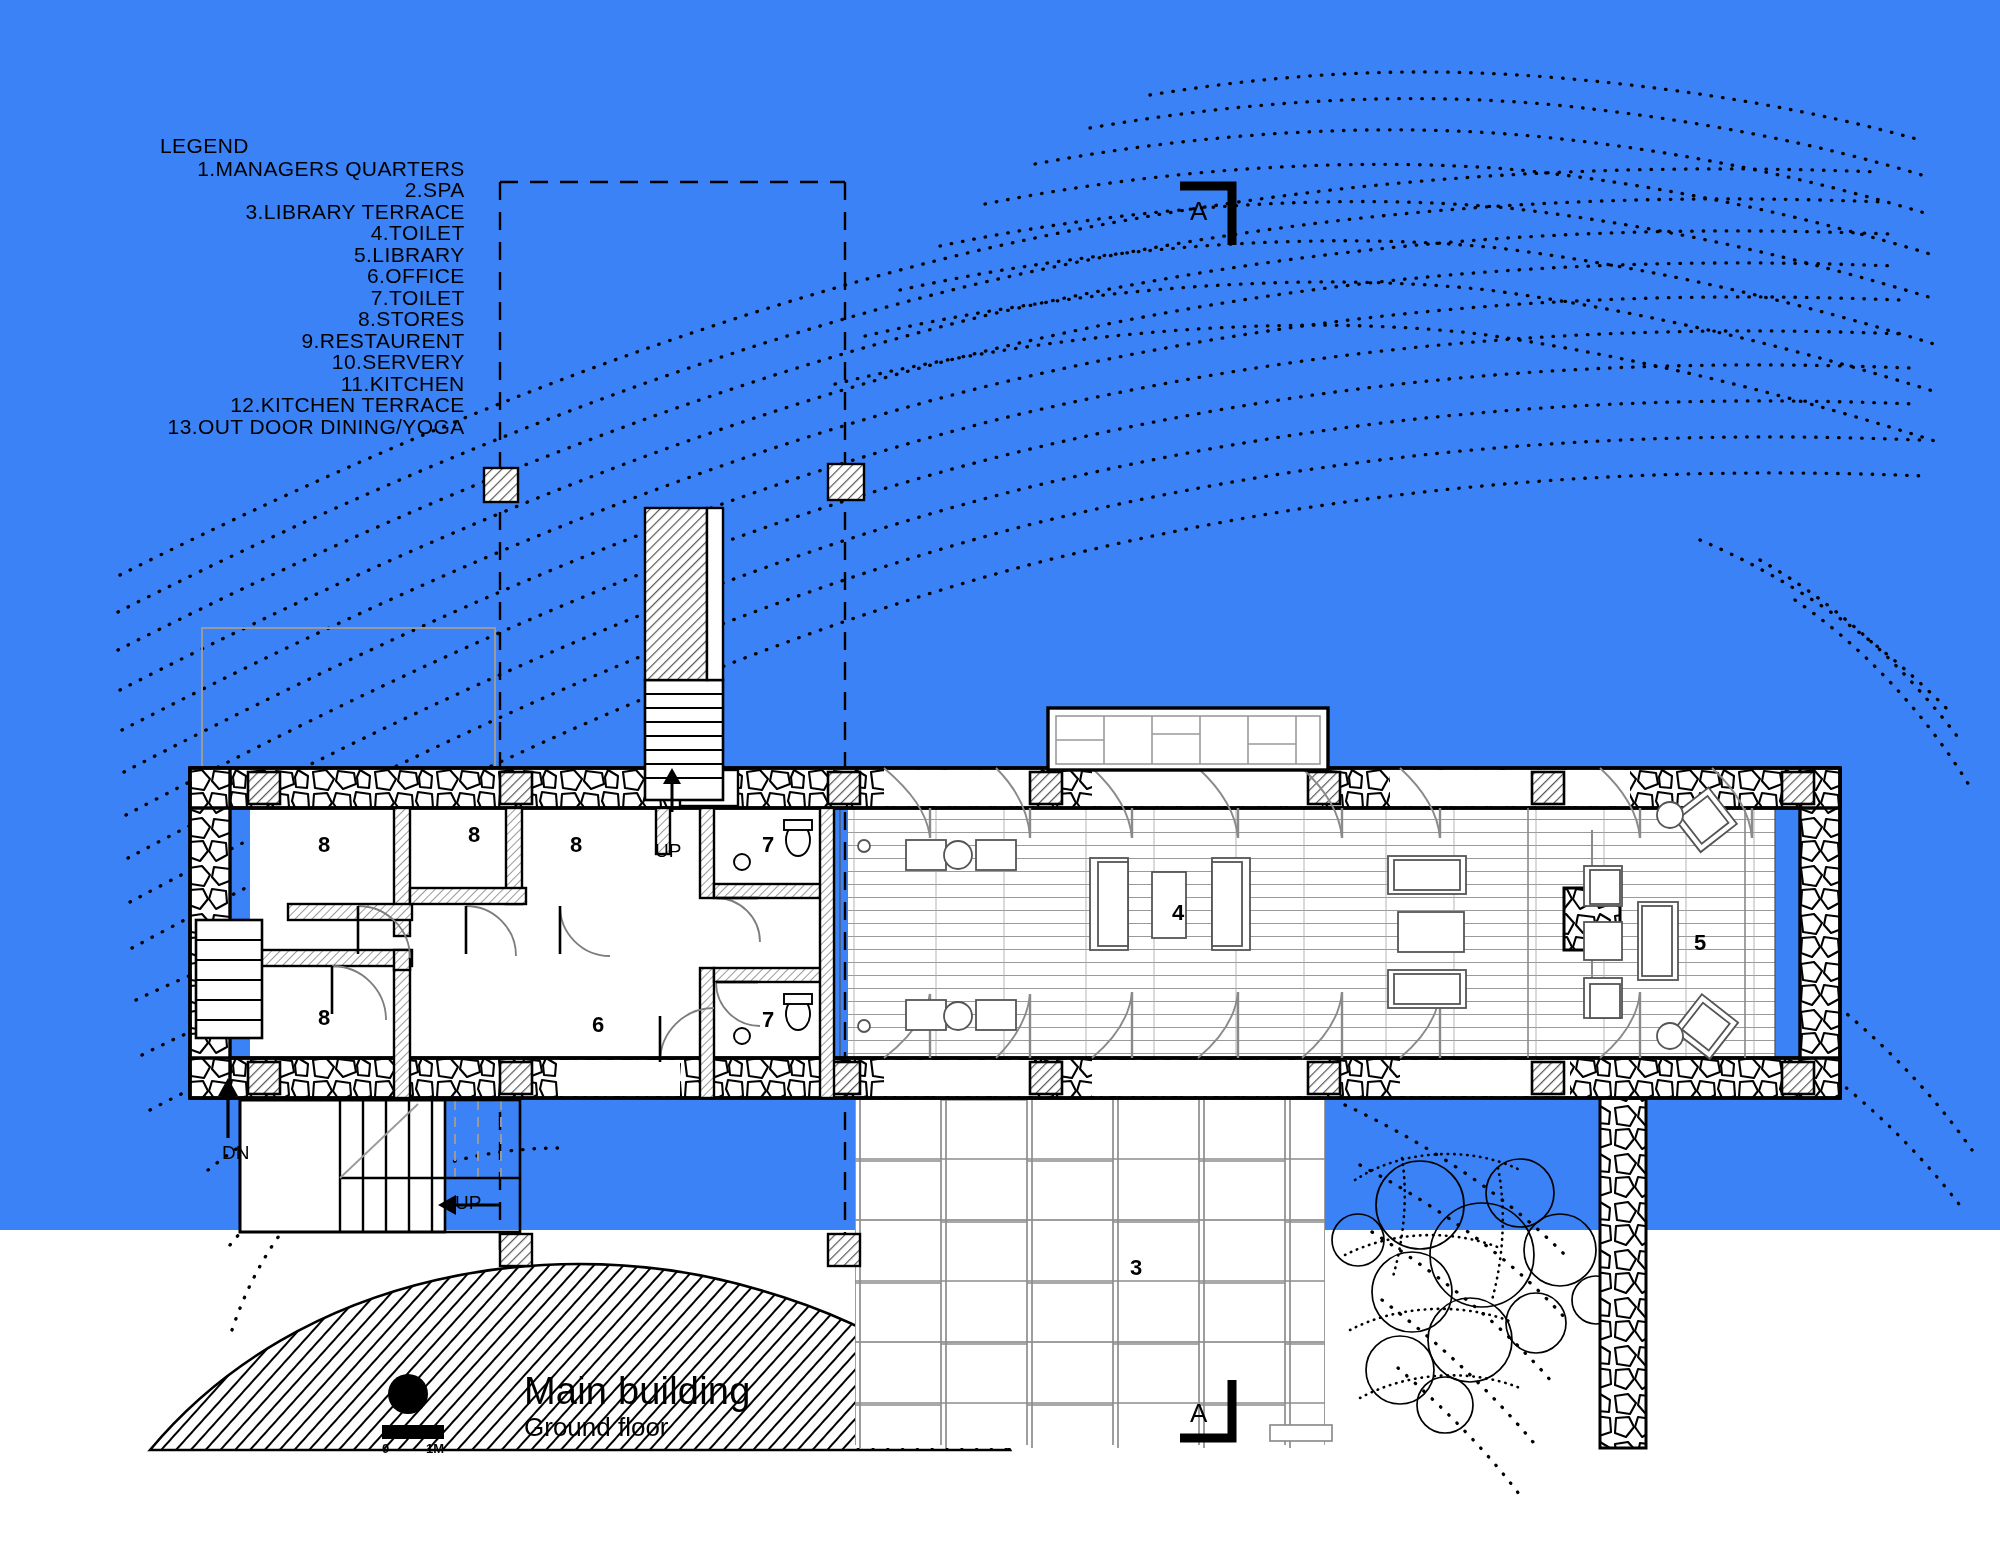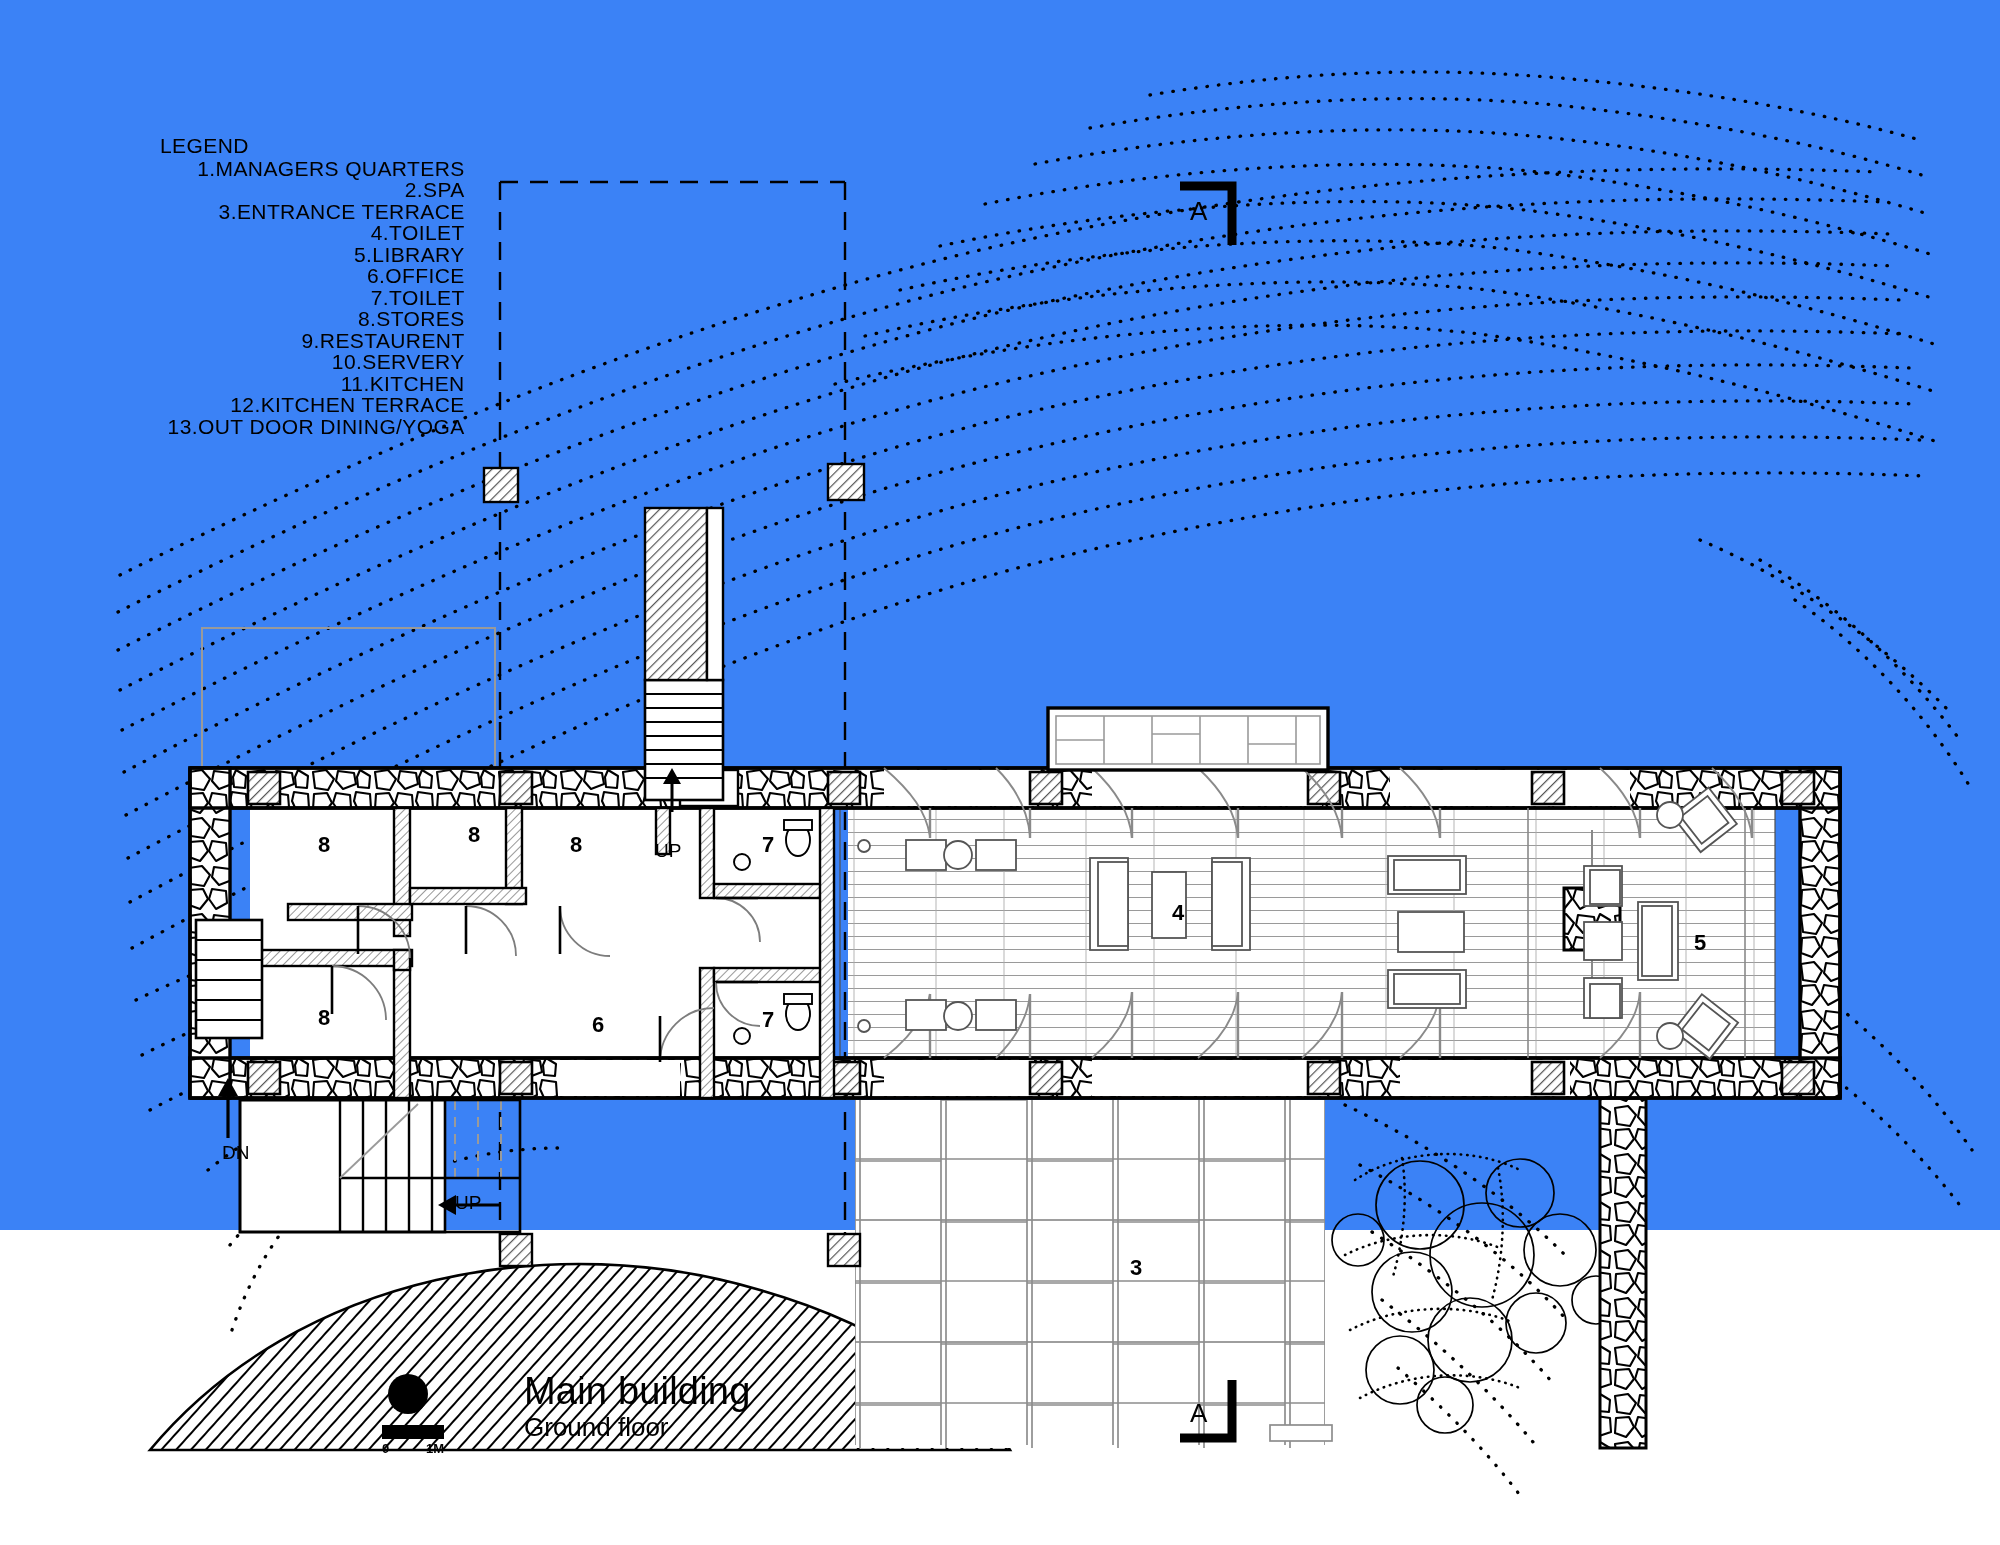--- a/index.html
+++ b/index.html
@@ -506,21 +506,21 @@
     <g stroke="#000" stroke-width="9" fill="none">
       <path d="M1180 1438 L1232 1438 L1232 1380"></path>
     </g>
 
   </svg>
 
   <div class="legend">
     <span class="ttl">LEGEND</span>
     <span class="row"><span class="num">1.</span><span>MANAGERS  QUARTERS</span></span>
     <span class="row"><span class="num">2.</span><span>SPA</span></span>
-    <span class="row"><span class="num">3.</span><span>ENTRANCE  TERRACE</span></span>
+    <span class="row"><span class="num">3.</span><span>LIBRARY  TERRACE</span></span>
     <span class="row"><span class="num">4.</span><span>TOILET</span></span>
     <span class="row"><span class="num">5.</span><span>LIBRARY</span></span>
     <span class="row"><span class="num">6.</span><span>OFFICE</span></span>
     <span class="row"><span class="num">7.</span><span>TOILET</span></span>
     <span class="row"><span class="num">8.</span><span>STORES</span></span>
     <span class="row"><span class="num">9.</span><span>RESTAURENT</span></span>
     <span class="row"><span class="num">10.</span><span>SERVERY</span></span>
     <span class="row"><span class="num">11.</span><span>KITCHEN</span></span>
     <span class="row"><span class="num">12.</span><span>KITCHEN  TERRACE</span></span>
     <span class="row"><span class="num">13.</span><span>OUT DOOR  DINING/YOGA</span></span>

